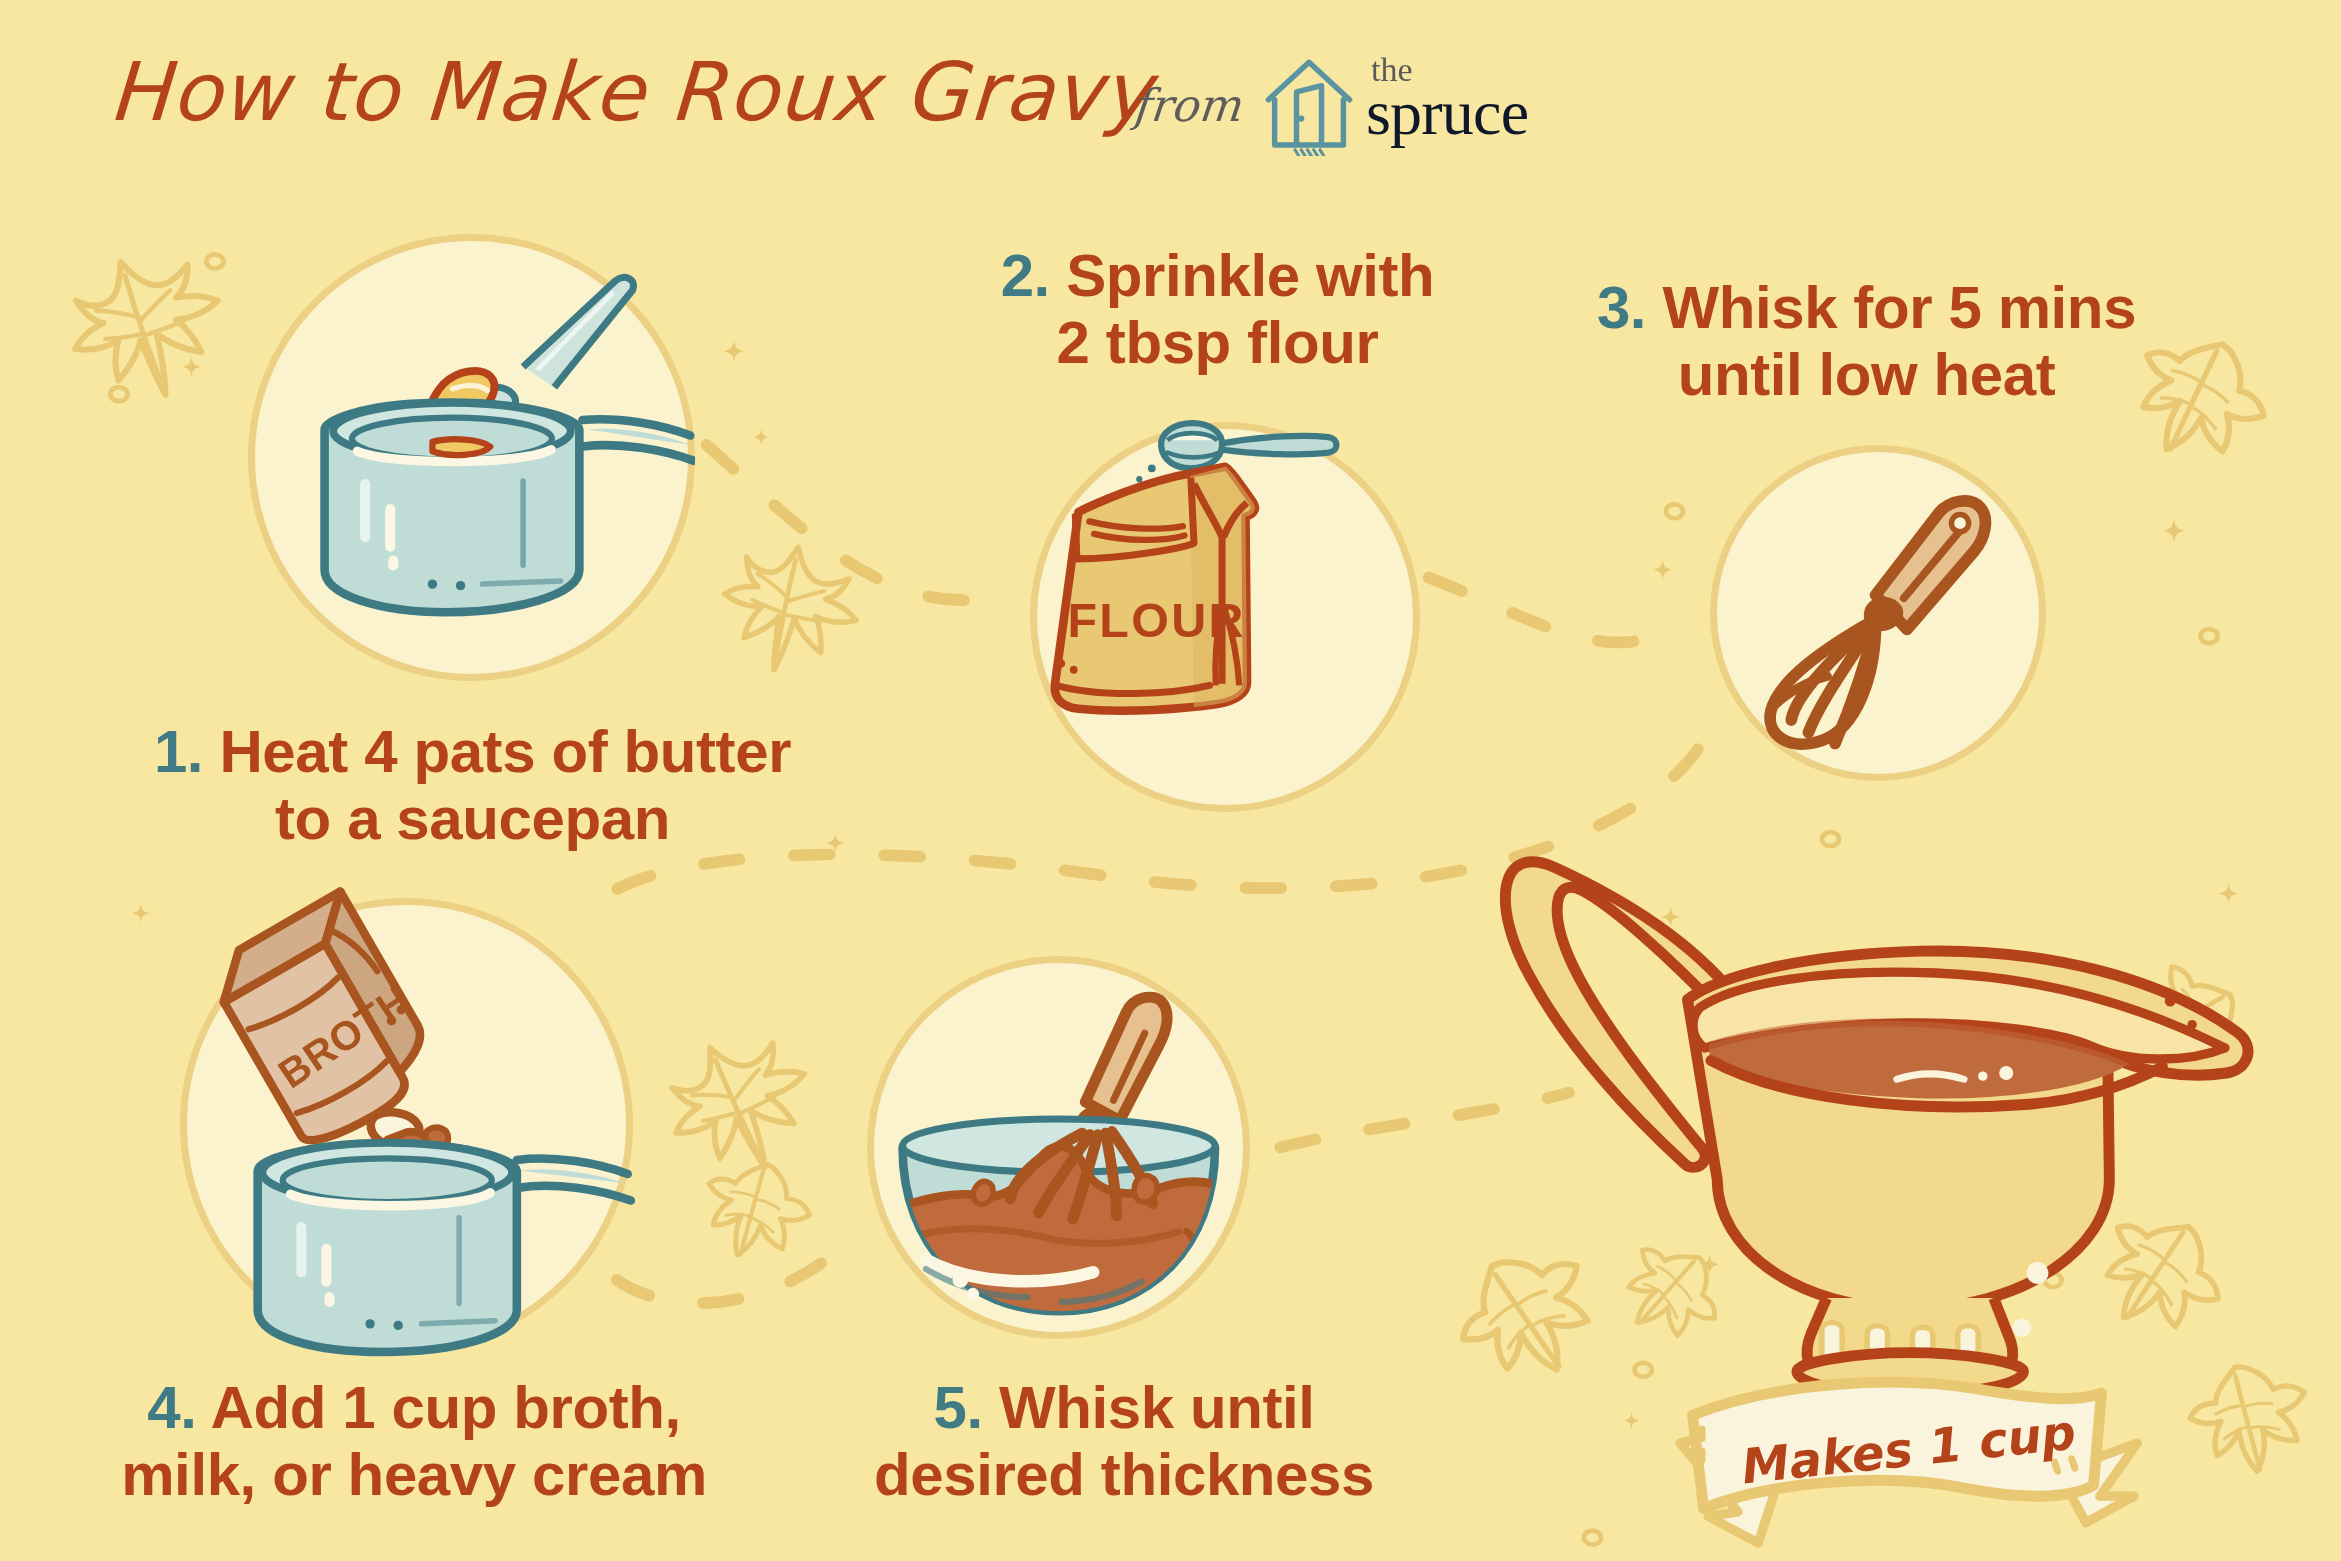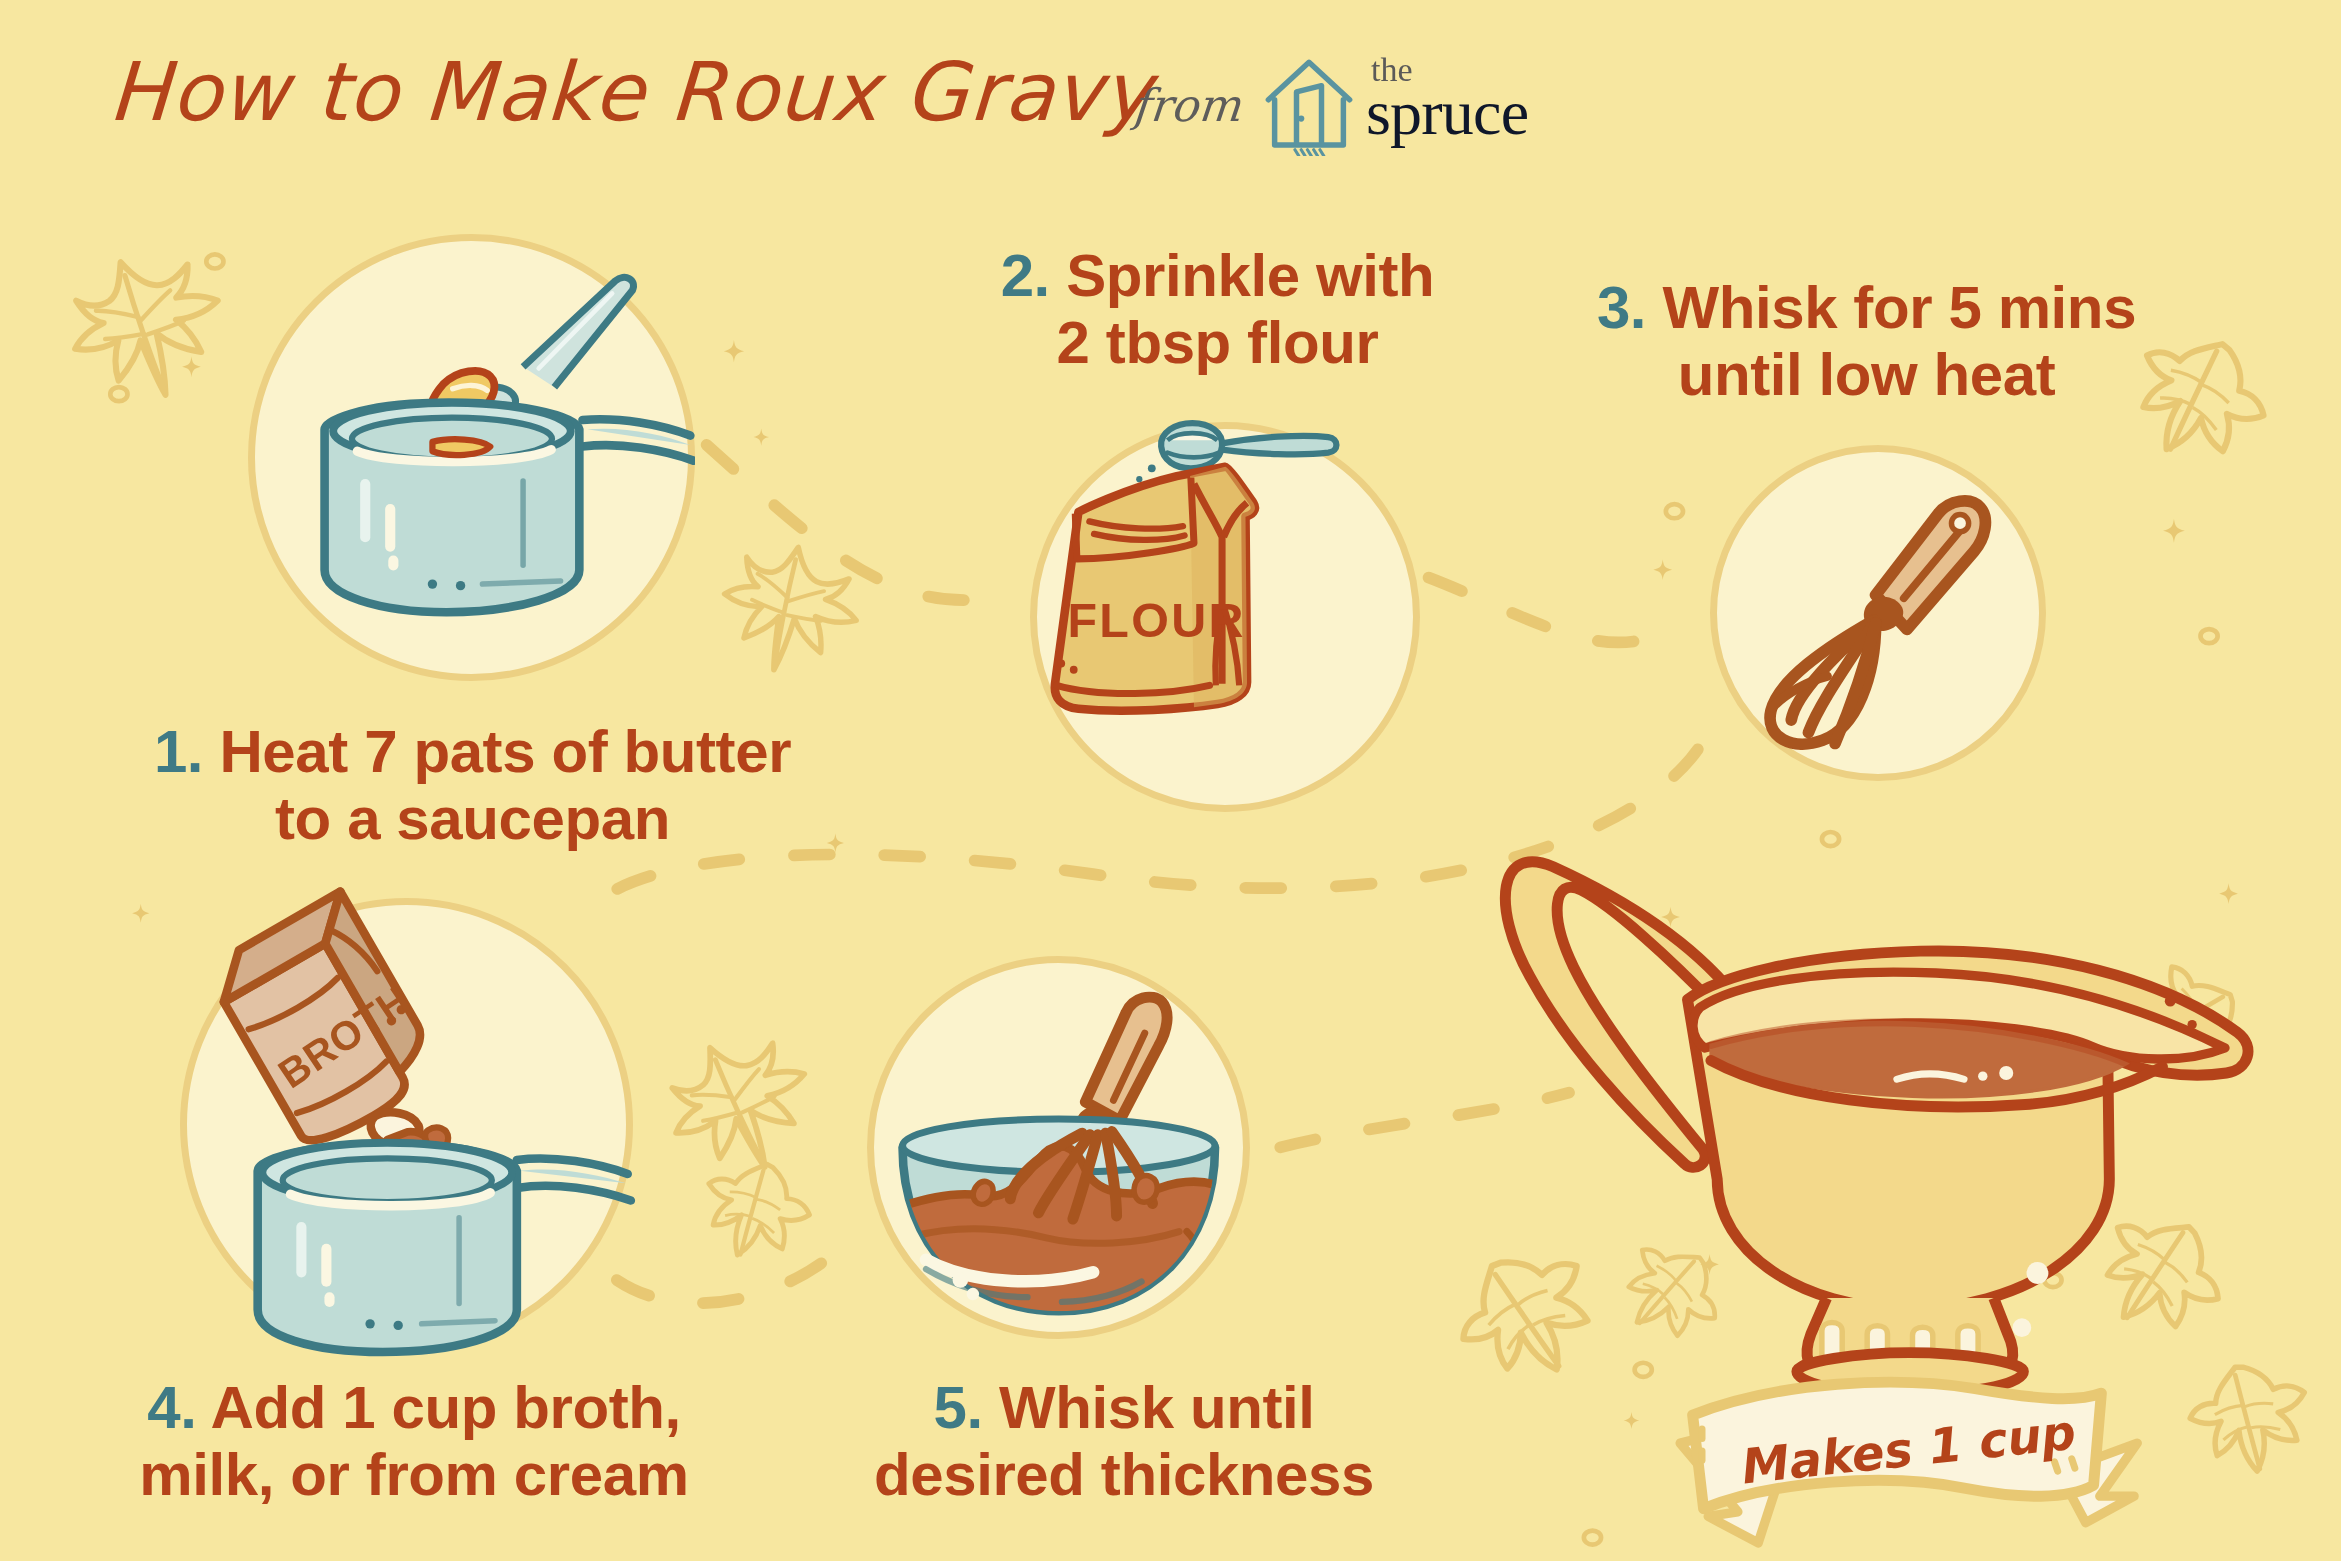--- a/index.html
+++ b/index.html
@@ -270,21 +270,21 @@
     <path d="M150,320 L150,388" fill="none" stroke="#e8f3ee" stroke-width="13" stroke-linecap="round"></path>
     <path d="M182,352 L182,400" fill="none" stroke="#fbf7e2" stroke-width="13" stroke-linecap="round"></path>
     <path d="M186,418 L186,424" fill="none" stroke="#fbf7e2" stroke-width="13" stroke-linecap="round"></path>
     <path d="M352,316 L352,424" fill="none" stroke="#3d7a84" stroke-width="7" stroke-linecap="round" opacity="0.55"></path>
     <path d="M300,448 L400,444" fill="none" stroke="#3d7a84" stroke-width="7" stroke-linecap="round" opacity="0.5"></path>
     <circle cx="236" cy="448" r="6" fill="#3d7a84"></circle>
     <circle cx="272" cy="450" r="6" fill="#3d7a84"></circle>
   </svg>
   <div class="abs caption c-center" style="left:94px;top:718px;width:757px;">
     <span class="num">1.</span>
-    <span>Heat 7 pats of butter</span><br>
+    <span>Heat 4 pats of butter</span><br>
     <span>to a saucepan</span>
   </div>
 
   <div class="abs caption c-center" style="left:921px;top:242px;width:593px;">
     <span class="num">2.</span>
     <span>Sprinkle with</span><br>
     <span>2 tbsp flour</span>
   </div>
   <div class="abs circle" style="left:1030px;top:422px;width:390px;height:390px;"></div>
   <svg class="abs" style="left:1030px;top:412px;" width="406" height="414" viewBox="0 0 520 530">
@@ -388,21 +388,21 @@
     <path d="M208,470 L208,512" fill="none" stroke="#fbf7e2" stroke-width="13" stroke-linecap="round"></path>
     <path d="M212,532 L212,538" fill="none" stroke="#fbf7e2" stroke-width="13" stroke-linecap="round"></path>
     <path d="M378,430 L378,540" fill="none" stroke="#3d7a84" stroke-width="7" stroke-linecap="round" opacity="0.5"></path>
     <path d="M330,566 L424,562" fill="none" stroke="#3d7a84" stroke-width="7" stroke-linecap="round" opacity="0.5"></path>
     <circle cx="264" cy="566" r="6" fill="#3d7a84"></circle>
     <circle cx="300" cy="568" r="6" fill="#3d7a84"></circle>
   </svg>
   <div class="abs caption c-center" style="left:55px;top:1374px;width:718px;">
     <span class="num">4.</span>
     <span>Add 1 cup broth,</span><br>
-    <span>milk, or from cream</span>
+    <span>milk, or heavy cream</span>
   </div>
 
   <div class="abs circle" style="left:867px;top:956px;width:383px;height:383px;"></div>
   <svg class="abs" style="left:851px;top:941px;" width="414" height="414" viewBox="0 0 530 530">
     <defs>
       <clipPath id="bowlClip">
         <path d="M66,264 C66,252 150,232 268,232 C386,232 466,252 466,264
                  C466,392 382,474 266,474 C150,474 66,392 66,264 Z"></path>
       </clipPath>
     </defs>

